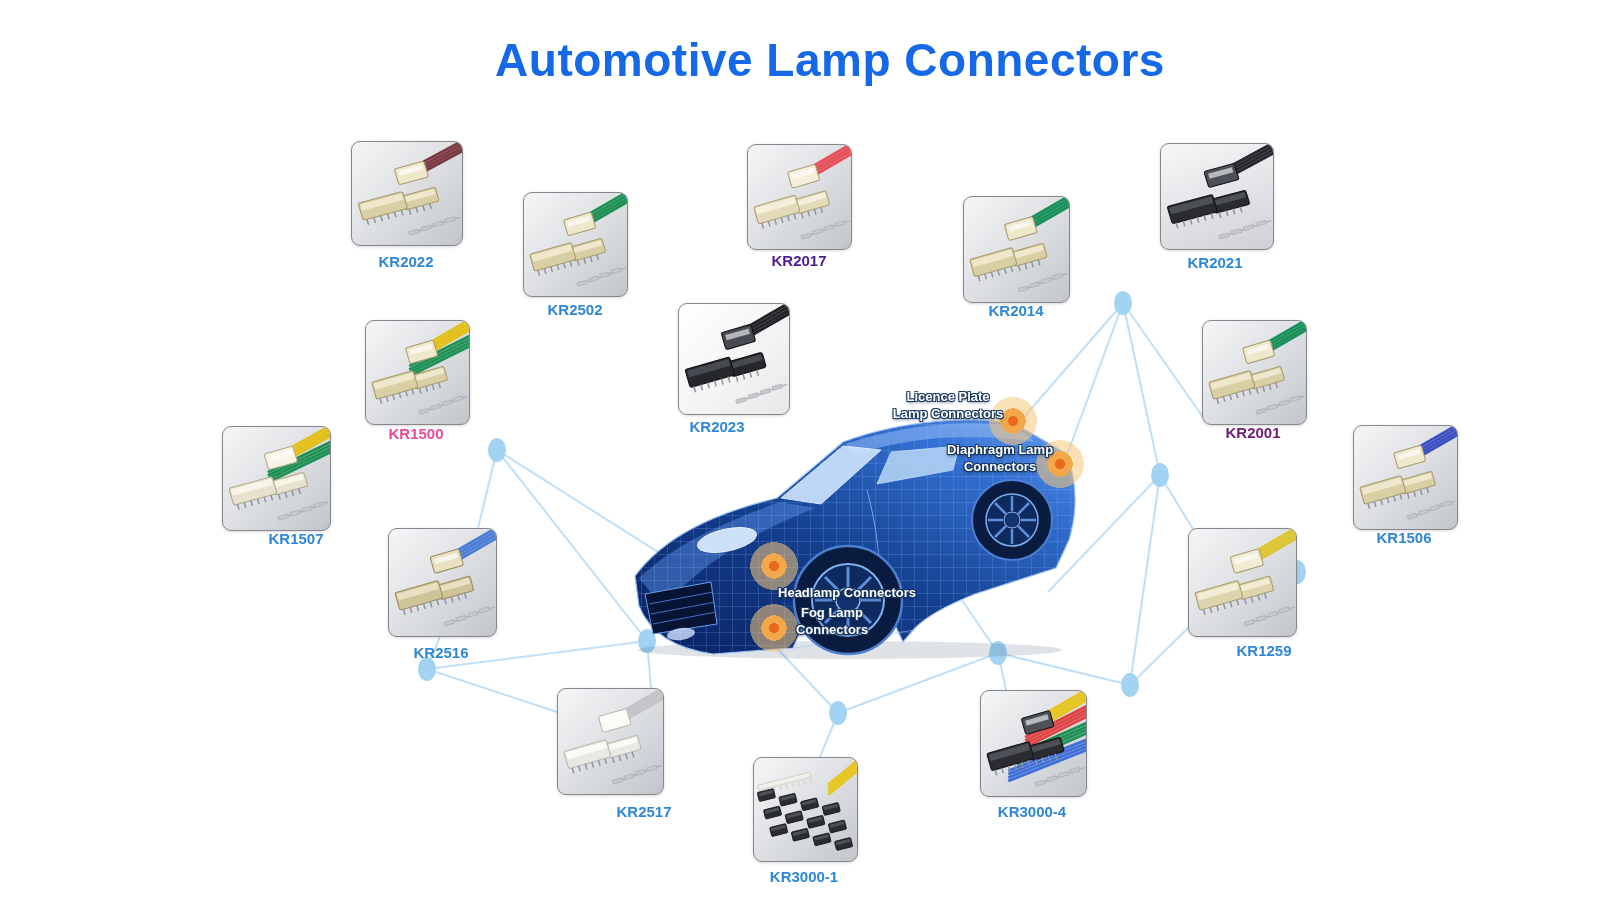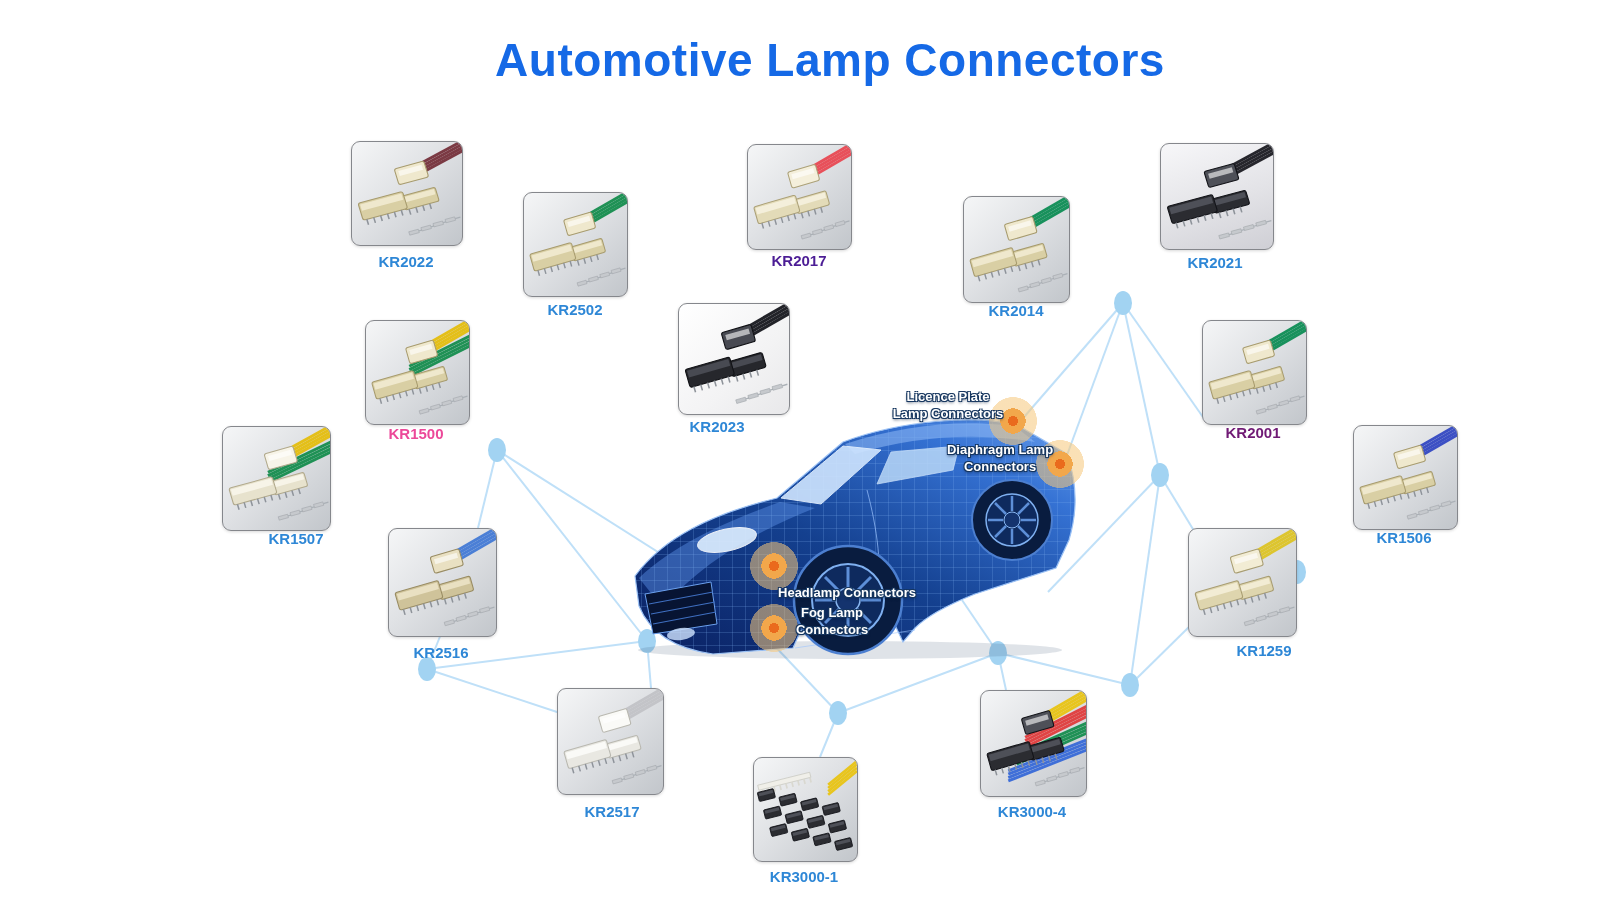--- a/index.html
+++ b/index.html
@@ -727,21 +727,21 @@
         <g transform="rotate(-16 78 80)">
           <rect x="74" y="78" width="9" height="3.4" fill="#c6c9cd" stroke="#9fa3a8" stroke-width="0.5"></rect>
           <line x1="83" y1="79.7" x2="88" y2="79.7" stroke="#aab0b6" stroke-width="1.2"></line>
         </g>
         <g transform="rotate(-16 89 76)">
           <rect x="85" y="74" width="9" height="3.4" fill="#c6c9cd" stroke="#9fa3a8" stroke-width="0.5"></rect>
           <line x1="94" y1="75.7" x2="99" y2="75.7" stroke="#aab0b6" stroke-width="1.2"></line>
         </g>
       </svg>
     </div>
-    <div class="plabel" style="left: 612px; top: 811px; color: rgb(46, 135, 214);">KR2517</div>
+    <div class="plabel" style="left: 644px; top: 811px; color: rgb(46, 135, 214);">KR2517</div>
     <div class="card bg-gray" style="left: 753px; top: 757px; width: 103px; height: 103px;">
       <svg viewBox="0 0 100 100" preserveAspectRatio="none">
         <g transform="rotate(-14 30 25)">
           <rect x="4" y="20" width="52" height="5" fill="#f0efe9" stroke="#c4c3bb" stroke-width="0.6"></rect>
           <line x1="7" y1="25" x2="7" y2="30" stroke="#d9d8d0" stroke-width="1.6"></line>
           <line x1="13" y1="25" x2="13" y2="30" stroke="#d9d8d0" stroke-width="1.6"></line>
           <line x1="19" y1="25" x2="19" y2="30" stroke="#d9d8d0" stroke-width="1.6"></line>
           <line x1="25" y1="25" x2="25" y2="30" stroke="#d9d8d0" stroke-width="1.6"></line>
           <line x1="31" y1="25" x2="31" y2="30" stroke="#d9d8d0" stroke-width="1.6"></line>
           <line x1="37" y1="25" x2="37" y2="30" stroke="#d9d8d0" stroke-width="1.6"></line>

